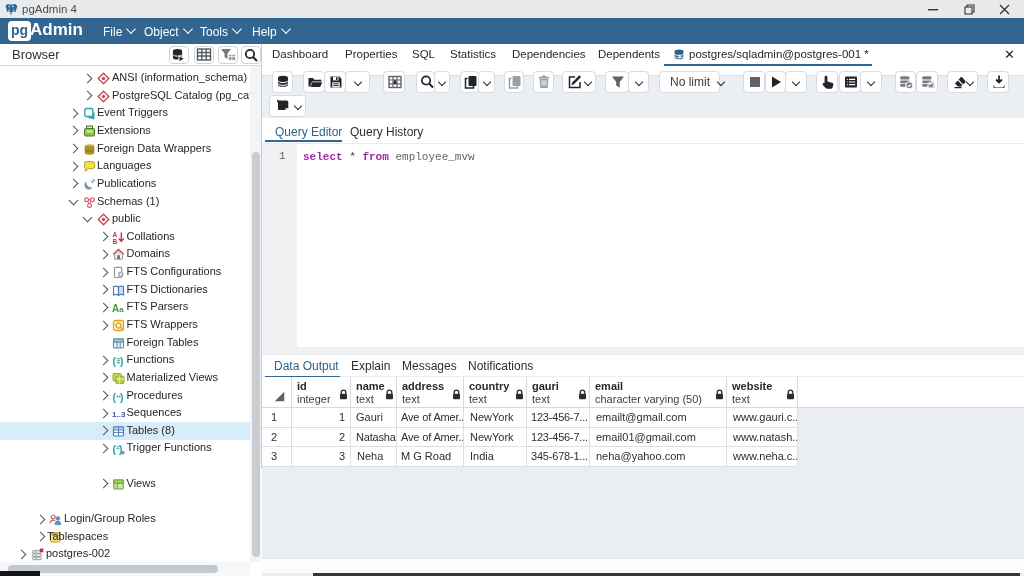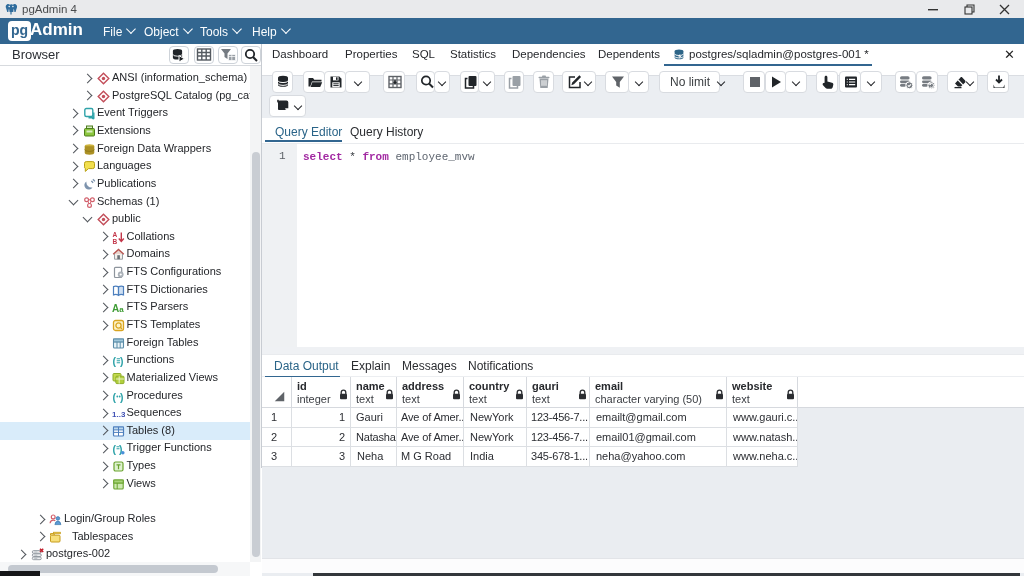--- a/index.html
+++ b/index.html
@@ -244,21 +244,21 @@
           </svg>
           <span class="tlabel" style="left:126.5px">FTS Parsers</span>
         </div>
     <div class="trow" style="top:250.0px">
           <span class="chev" style="left:100px"></span>
           <svg class="ticon" style="left:112px" width="13" height="13" viewBox="0 0 13 13">
             <rect x="1.5" y="1.5" width="10" height="10" rx="2" fill="#fdf3c9" stroke="#d9a521" stroke-width="1.3"></rect>
             <circle cx="6.5" cy="6.5" r="2.6" fill="none" stroke="#d9a521" stroke-width="1.3"></circle>
             <path d="M8.3 8.3 L10 10" stroke="#d9a521" stroke-width="1.3"></path>
           </svg>
-          <span class="tlabel" style="left:126.5px">FTS Templates</span>
+          <span class="tlabel" style="left:126.5px">FTS Wrappers</span>
         </div>
     <div class="trow" style="top:267.6px">
           <svg class="ticon" style="left:112px" width="13" height="13" viewBox="0 0 13 13">
             <rect x="1.5" y="2" width="10" height="9" rx="1" fill="#e8f4f8" stroke="#5b8ca8" stroke-width="1.1"></rect>
             <path d="M1.5 4.9 H11.5 M5 2 V11 M8.2 2 V11" stroke="#5b8ca8" stroke-width="1"></path>
             <rect x="1.5" y="2" width="10" height="2.9" fill="#9fc7da" stroke="#5b8ca8" stroke-width="1"></rect>
           </svg>
           <span class="tlabel" style="left:126.5px">Foreign Tables</span>
         </div>
     <div class="trow" style="top:285.2px">
@@ -307,28 +307,20 @@
         </div>
     <div class="trow" style="top:373.4px">
           <span class="chev" style="left:100px"></span>
           <svg class="ticon" style="left:112px" width="13" height="13" viewBox="0 0 13 13">
             <text x="0.5" y="10.5" font-size="10.5" font-weight="bold" fill="#2fa3a9" font-family="Liberation Sans">(</text>
             <text x="7" y="10.5" font-size="10.5" font-weight="bold" fill="#2fa3a9" font-family="Liberation Sans">)</text>
             <path d="M4.5 4.7 h3 M4.5 6.7 h3" stroke="#2fa3a9" stroke-width="1.1"></path>
             <circle cx="10.8" cy="10.8" r="1.8" fill="#4a90d9"></circle>
           </svg>
           <span class="tlabel" style="left:126.5px">Trigger Functions</span>
-        </div>
-    <div class="trow" style="top:391.1px">
-          <span class="chev" style="left:100px"></span>
-          <svg class="ticon" style="left:112px" width="13" height="13" viewBox="0 0 13 13">
-            <rect x="2" y="2" width="9" height="9" rx="1.5" fill="#dff2d0" stroke="#6aa32e" stroke-width="1.2"></rect>
-            <path d="M4.5 4.8 h4 M6.5 4.8 v4.4" stroke="#6aa32e" stroke-width="1.2"></path>
-          </svg>
-          <span class="tlabel" style="left:126.5px">Types</span>
         </div>
     <div class="trow" style="top:408.7px">
           <span class="chev" style="left:100px"></span>
           <svg class="ticon" style="left:112px" width="13" height="13" viewBox="0 0 13 13">
             <rect x="1.8" y="2" width="9.4" height="9" rx="1" fill="#cde9b0" stroke="#6aa32e" stroke-width="1.1"></rect>
             <path d="M1.8 5 H11.2 M5.2 5 V11" stroke="#6aa32e" stroke-width="1"></path>
             <rect x="1.8" y="2" width="9.4" height="3" fill="#a8d379" stroke="#6aa32e" stroke-width="1"></rect>
           </svg>
           <span class="tlabel" style="left:126.5px">Views</span>
         </div>
@@ -342,21 +334,21 @@
           </svg>
           <span class="tlabel" style="left:64px">Login/Group Roles</span>
         </div>
     <div class="trow" style="top:461.6px">
           <span class="chev" style="left:37px"></span>
           <svg class="ticon" style="left:49px" width="13" height="13" viewBox="0 0 13 13">
             <path d="M1.5 4.2 v-1.6 h3.2 l1 1.6" fill="#f7df7b" stroke="#c79c1d" stroke-width="1"></path>
             <rect x="4.5" y="1.2" width="7" height="1.6" fill="#e8c84e" stroke="#c79c1d" stroke-width="0.7"></rect>
             <rect x="1.5" y="4.2" width="9.5" height="6.8" rx="1" fill="#f7df7b" stroke="#c79c1d" stroke-width="1"></rect>
           </svg>
-          <span class="tlabel" style="left:72px">Tablespaces</span>
+          <span class="tlabel" style="left:47px">Tablespaces</span>
         </div>
     <div class="trow" style="top:479.3px">
           <span class="chev" style="left:18px"></span>
           <svg class="ticon" style="left:31px" width="13" height="13" viewBox="0 0 13 13">
             <rect x="1.3" y="2.6" width="9" height="2.7" rx="1.3" fill="#eceef0" stroke="#8e959d" stroke-width="0.9"></rect>
             <rect x="1.3" y="5.8" width="9" height="2.7" rx="1.3" fill="#eceef0" stroke="#8e959d" stroke-width="0.9"></rect>
             <rect x="1.3" y="9" width="9" height="2.7" rx="1.3" fill="#eceef0" stroke="#8e959d" stroke-width="0.9"></rect>
             <path d="M3.3 4 h3 M3.3 7.2 h3 M3.3 10.4 h3" stroke="#aab1b8" stroke-width="0.8"></path>
             <path d="M9 0.8 l3.2 3.2 M12.2 0.8 L9 4" stroke="#c3202e" stroke-width="1.6"></path>
           </svg>

